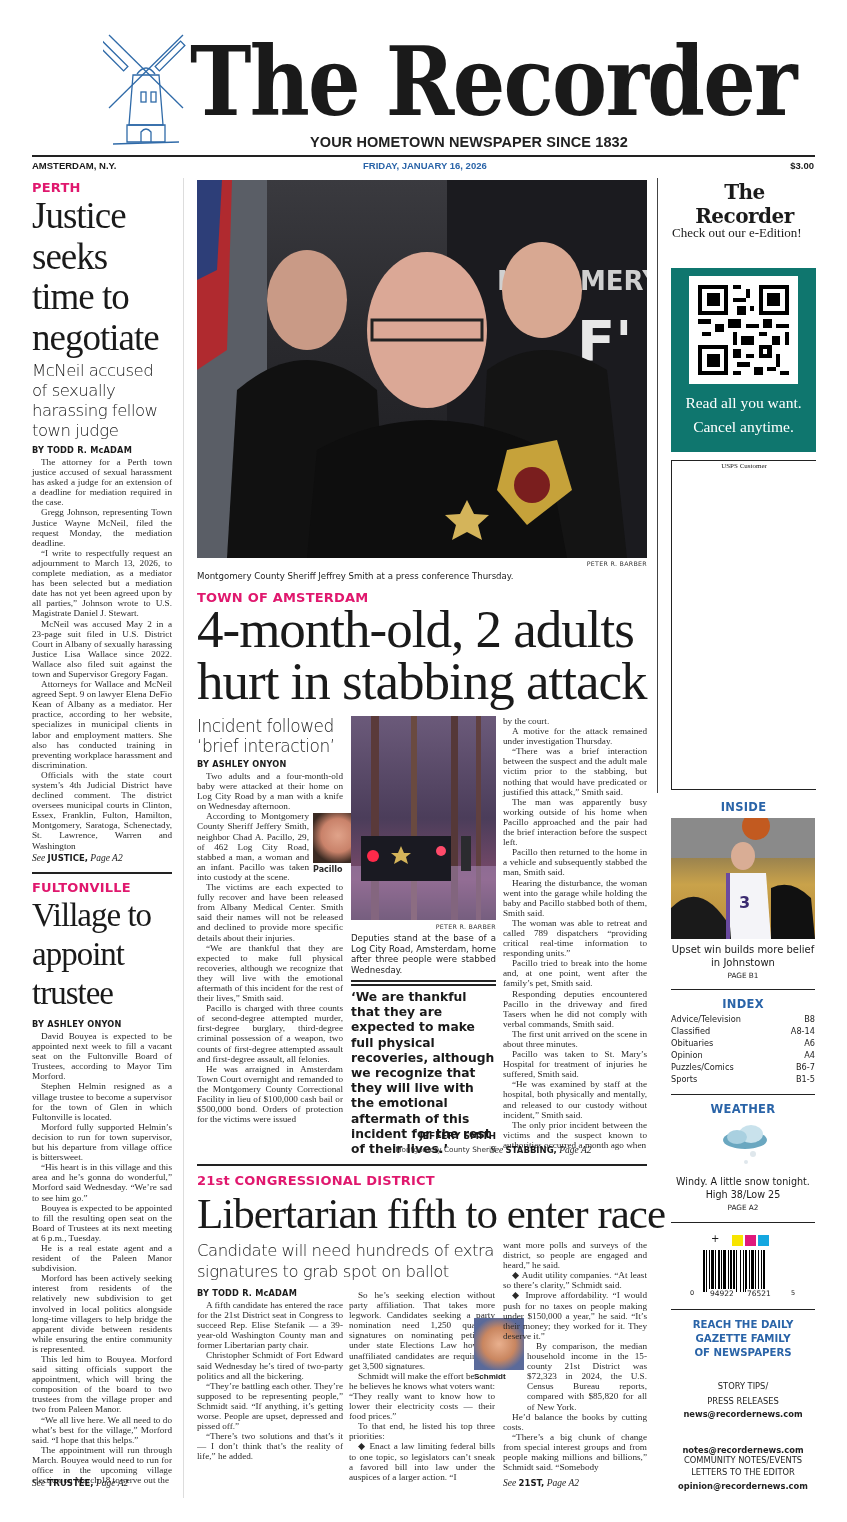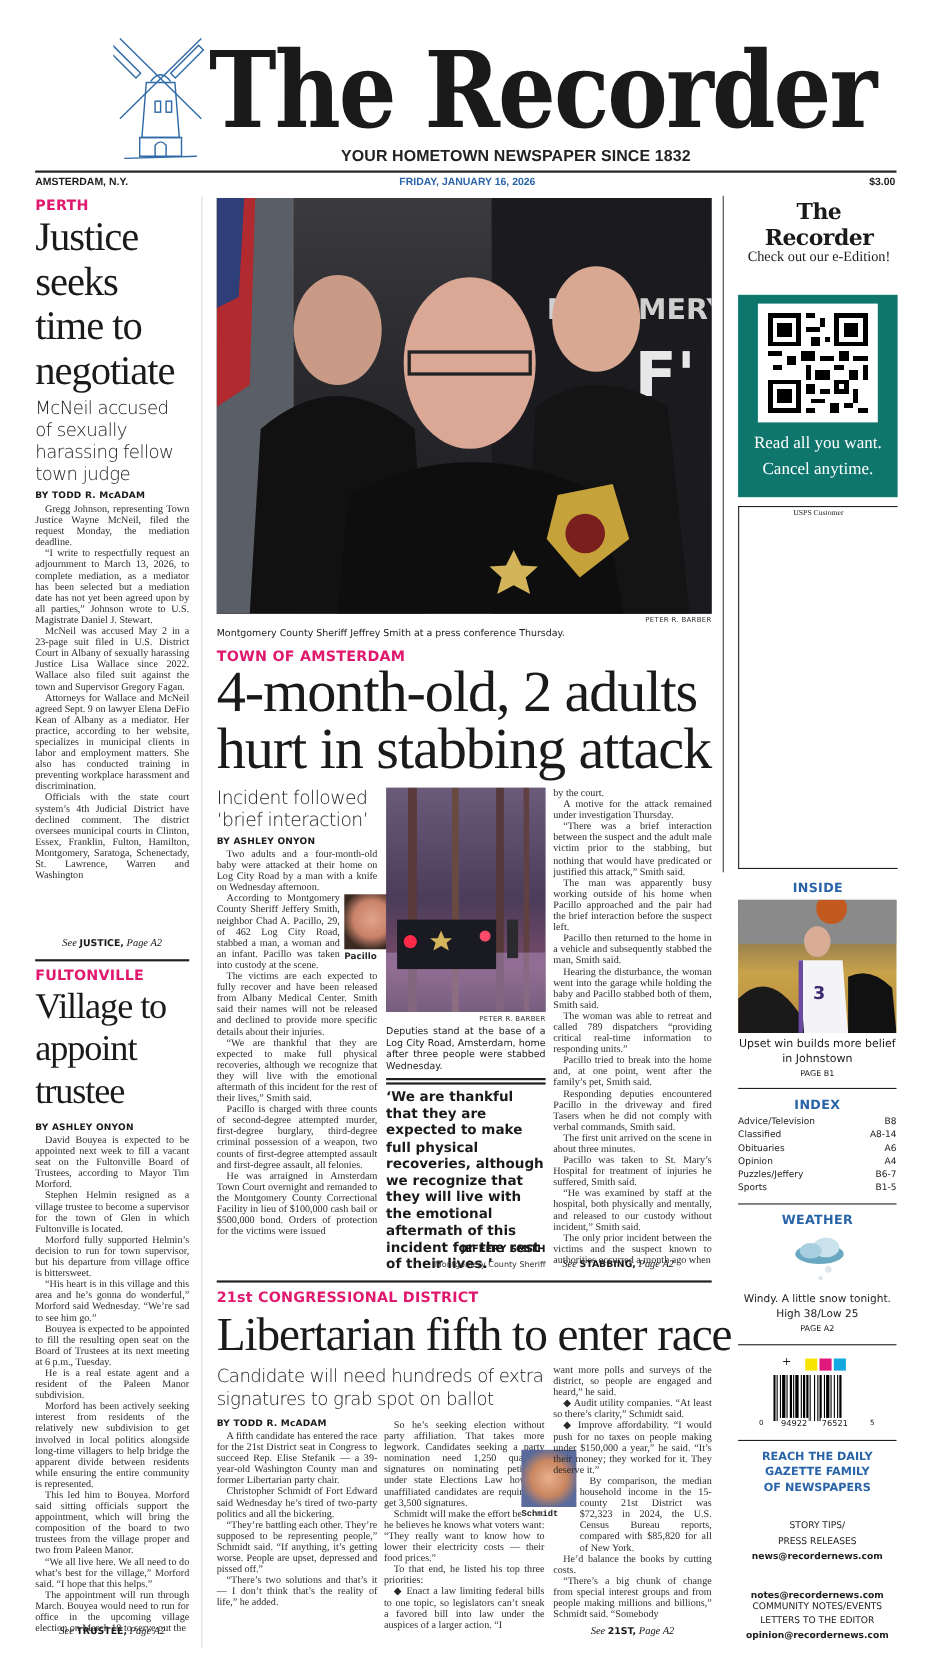--- a/index.html
+++ b/index.html
@@ -14,21 +14,21 @@
   #masthead-rule { left: 32px; top: 155px; width: 783px; height: 2px; background: #222; }
   .dateline { top: 160px; font-family: "Liberation Sans", sans-serif; font-weight: bold; font-size: 9.5px; }
 
   
   .kicker { font-family: "DejaVu Sans", sans-serif; font-weight: bold; color: #e0186e; font-size: 13px; letter-spacing: 0.2px; }
   .headline { font-family: "Liberation Serif", serif; color: #1a1a1a; line-height: 1; letter-spacing: -1px; }
   .deck { font-family: "DejaVu Sans", sans-serif; color: #1a1a1a; font-weight: 300; line-height: 1.2; letter-spacing: -0.5px; }
   .byline { font-family: "DejaVu Sans", sans-serif; font-weight: bold; font-size: 8.2px; color: #1a1a1a; letter-spacing: 0.2px; }
   .body-text { font-family: "Liberation Serif", serif; font-size: 9.2px; line-height: 10.1px; color: #2a2a2a; text-align: justify; hyphens: manual; }
   .body-text p { text-indent: 9px; }
-  .jump { font-family: "Liberation Serif", serif; font-size: 9.5px; text-align: center; font-style: italic; }
+  .jump { font-family: "Liberation Serif", serif; font-size: 9.5px; text-align: left; font-style: italic; }
   .jump b { font-family: "DejaVu Sans", sans-serif; font-style: normal; font-size: 8.5px; }
   .rule { height: 1.5px; background: #222; }
   .credit { font-family: "DejaVu Sans", sans-serif; font-size: 6.3px; color: #333; text-align: right; letter-spacing: 0.3px; }
   .caption { font-family: "DejaVu Sans", sans-serif; font-size: 8.6px; color: #222; line-height: 10px; }
 
   
   .rail-head { font-family: "DejaVu Sans", sans-serif; font-weight: bold; color: #2a64a8; font-size: 11.5px; text-align: center; letter-spacing: 0.3px; }
   .index-row { display: flex; justify-content: space-between; font-family: "DejaVu Sans", sans-serif; font-size: 8.2px; line-height: 12px; color: #222; }
   .rail-small { font-family: "DejaVu Sans", sans-serif; font-size: 8.3px; text-align: center; color: #222; }
   .rail-email { font-family: "DejaVu Sans", sans-serif; font-weight: bold; font-size: 8.3px; text-align: center; color: #222; }
@@ -60,20 +60,21 @@
 <div class="abs dateline" style="left:32px;">AMSTERDAM, N.Y.</div>
 <div class="abs dateline" style="left:363px;color:#2a64a8;">FRIDAY, JANUARY 16, 2026</div>
 <div class="abs dateline" style="right:33px;">$3.00</div>
 
 <div class="abs" style="left:32px;top:180px;width:140px;">
   <div class="kicker">PERTH</div>
   <a class="headline" style="display:block;font-size:37px;line-height:40.5px;margin-top:1px;color:#1a1a1a;text-decoration:none;">Justice seeks time to negotiate</a>
   <div class="deck" style="font-size:16.5px;line-height:20px;margin-top:3px;">McNeil accused of sexually harassing fellow town judge</div>
   <div class="byline" style="margin-top:4px;">BY TODD R. McADAM</div>
   <div class="body-text" style="margin-top:2px;">
+    <p>The attorney for a Perth town justice accused of sexual harassment has asked a judge for an extension of a deadline for mediation required in the case.</p>
     <p>Gregg Johnson, representing Town Justice Wayne McNeil, filed the request Monday, the mediation deadline.</p>
     <p>“I write to respectfully request an adjournment to March 13, 2026, to complete mediation, as a mediator has been selected but a mediation date has not yet been agreed upon by all parties,” Johnson wrote to U.S. Magistrate Daniel J. Stewart.</p>
     <p>McNeil was accused May 2 in a 23-page suit filed in U.S. District Court in Albany of sexually harassing Justice Lisa Wallace since 2022. Wallace also filed suit against the town and Supervisor Gregory Fagan.</p>
     <p>Attorneys for Wallace and McNeil agreed Sept. 9 on lawyer Elena DeFio Kean of Albany as a mediator. Her practice, according to her website, specializes in municipal clients in labor and employment matters. She also has conducted training in preventing workplace harassment and discrimination.</p>
     <p>Officials with the state court system’s 4th Judicial District have declined comment. The district oversees municipal courts in Clinton, Essex, Franklin, Fulton, Hamilton, Montgomery, Saratoga, Schenectady, St. Lawrence, Warren and Washington</p>
   </div>
 </div>
 <div class="abs jump" style="left:32px;top:853px;width:140px;">
   <span>See</span>
   <b>JUSTICE,</b>
@@ -222,41 +223,41 @@
 
 <div class="abs body-text" style="left:349px;top:1290px;width:146px;">
   <p>So he’s seeking election without party affiliation. That takes more legwork. Candidates seeking a party nomination need 1,250 qualified signatures on nominating petitions, under state Elections Law however unaffiliated candidates are required to get 3,500 signatures.</p>
   <p>Schmidt will make the effort because he believes he knows what voters want: “They really want to know how to lower their electricity costs — their food prices.”</p>
   <p>To that end, he listed his top three priorities:</p>
   <p>◆ Enact a law limiting federal bills to one topic, so legislators can’t sneak a favored bill into law under the auspices of a larger action. “I</p>
 </div>
 
 <div class="abs" style="left:474px;top:1318px;width:50px;">
   <div style="width:50px;height:52px;background:radial-gradient(circle at 50% 50%,#e9b08e 0%,#c98660 45%,#5a6a9a 75%);"></div>
-  <div style="font-family:Liberation Mono, monospace;font-weight:bold;font-size:8px;margin-top:2px;background:#fff;">Schmidt</div>
+  <div style="font-family:Liberation Sans, sans-serif;font-weight:bold;font-size:8px;margin-top:2px;background:#fff;">Schmidt</div>
 </div>
 
 <div class="abs body-text" style="left:503px;top:1240px;width:144px;">
   <p style="text-indent:0">want more polls and surveys of the district, so people are engaged and heard,” he said.</p>
   <p>◆ Audit utility companies. “At least so there’s clarity,” Schmidt said.</p>
   <p>◆ Improve affordability. “I would push for no taxes on people making under $150,000 a year,” he said. “It’s their money; they worked for it. They deserve it.”</p>
   <p style="padding-left:24px;">By comparison, the median household income in the 15-county 21st District was $72,323 in 2024, the U.S. Census Bureau reports, compared with $85,820 for all of New York.</p>
   <p>He’d balance the books by cutting costs.</p>
   <p>“There’s a big chunk of change from special interest groups and from people making millions and billions,” Schmidt said. “Somebody</p>
 </div>
 <div class="abs jump" style="left:503px;top:1478px;width:144px;">
   <span>See</span>
   <b>21ST,</b>
   <span>Page A2</span>
 </div>
 
 <div class="abs" style="left:657px;top:178px;width:1px;height:615px;background:#444;"></div>
 
 <div class="abs" style="left:672px;top:180px;width:145px;text-align:center;font-family:'DejaVu Serif',serif;font-weight:bold;font-size:20px;letter-spacing:-0.5px;">The Recorder</div>
-<div class="abs serif" style="left:672px;top:225px;width:145px;text-align:center;font-size:13px;">Check out our e-Edition!</div>
+<div class="abs serif" style="left:672px;top:225px;width:145px;text-align:left;font-size:13px;">Check out our e-Edition!</div>
 
 <div class="abs" style="left:671px;top:268px;width:145px;height:184px;background:#0f766e;">
   <div style="position:absolute;left:18px;top:8px;width:109px;height:108px;background:#fff;">
     <svg width="109" height="108" viewBox="0 0 25 25" shape-rendering="crispEdges">
       <g fill="#000">
         <rect x="2" y="2" width="7" height="7"></rect>
           <rect x="3" y="3" width="5" height="5" fill="#fff"></rect>
           <rect x="4" y="4" width="3" height="3"></rect>
         <rect x="16" y="2" width="7" height="7"></rect>
           <rect x="17" y="3" width="5" height="5" fill="#fff"></rect>
@@ -331,21 +332,21 @@
     </div>
   <div class="index-row">
       <span>Obituaries</span>
       <span>A6</span>
     </div>
   <div class="index-row">
       <span>Opinion</span>
       <span>A4</span>
     </div>
   <div class="index-row">
-      <span>Puzzles/Jeffery</span>
+      <span>Puzzles/Comics</span>
       <span>B6-7</span>
     </div>
   <div class="index-row">
       <span>Sports</span>
       <span>B1-5</span>
     </div>
 </div>
 <div class="abs rule" style="left:671px;top:1094px;width:144px;height:1px;"></div>
 
 <div class="abs rail-head" style="left:671px;top:1102px;width:144px;">WEATHER</div>

